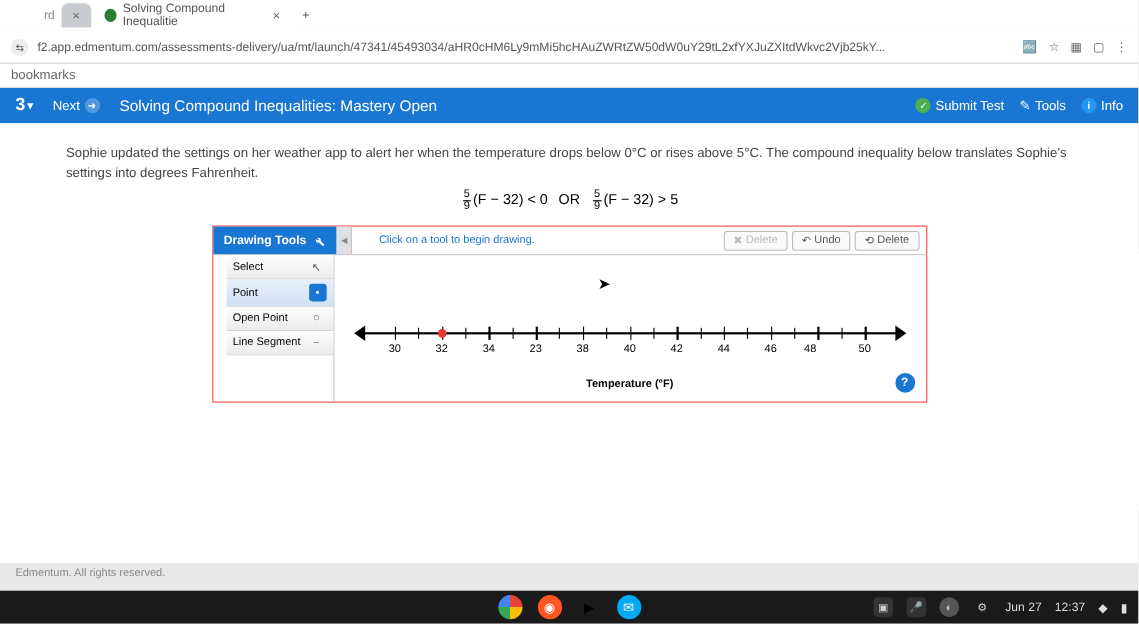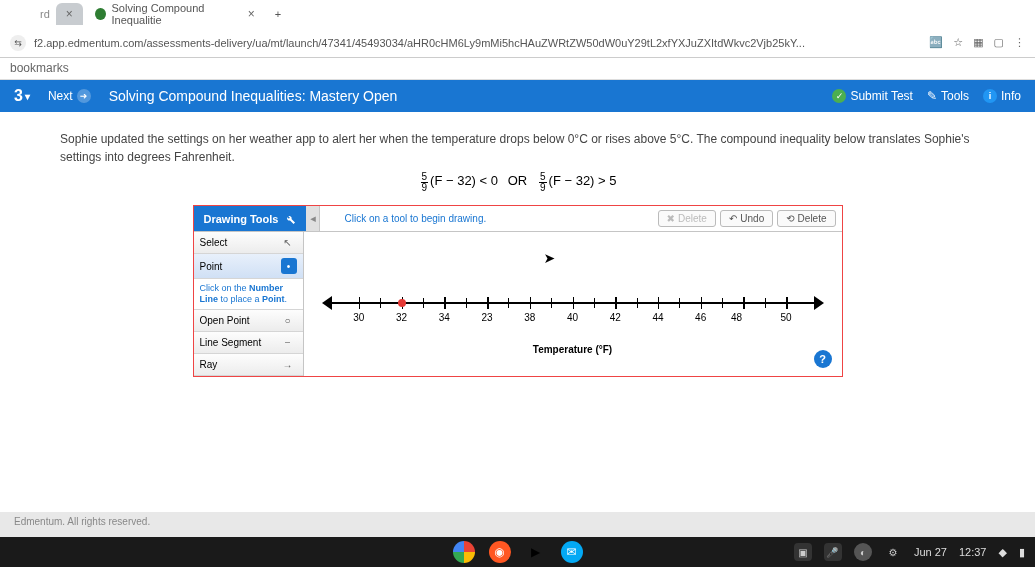--- a/index.html
+++ b/index.html
@@ -45,21 +45,21 @@
 .dt-tab { background:#1976d2; color:#fff; padding:0 10px; height:100%; display:flex; align-items:center; gap:6px; font-weight:bold;}
 .wrench { width:12px; height:12px; fill:#fff;}
 .collapse { width:14px; background:#e0e0e0; height:100%; display:flex; align-items:center; justify-content:center; color:#888; border-right:1px solid #c5c5c5; cursor:pointer;}
 .hint { flex:1; padding-left:24px; color:#1976d2; font-size:10px;}
 .top-btns { display:flex; gap:4px; padding-right:6px;}
 .top-btn { border:1px solid #bbb; border-radius:3px; padding:2px 8px; font-size:10px; background:#fafafa; color:#555; display:flex; align-items:center; gap:3px; cursor:pointer;}
 .top-btn.disabled{ color:#bbb; }
 
 .w-body { display:flex; }
 .tools { width:110px; border-right:1px solid #c5c5c5; font-size:10px;}
-.tool-row { border-bottom:1px solid #d5d5d5; padding:4px 6px; display:flex; align-items:center; justify-content:space-between; background:linear-gradient(#fdfdfd,#ececec); cursor:pointer; min-height:22px;}
+.tool-row { border-bottom:1px solid #d5d5d5; padding:4px 6px; display:flex; align-items:center; justify-content:space-between; background:linear-gradient(#fdfdfd,#ececec); cursor:pointer; min-height:22px;margin-left:12px;}
 .tool-row .ico { width:18px; text-align:center; color:#555;}
 .tool-row.sel { background:linear-gradient(#e8f0fb,#d0e0f5);}
 .tool-row.sel .ico-box{ background:#1976d2; color:#fff; border-radius:3px; width:16px; height:16px; display:flex; align-items:center; justify-content:center;}
 .tool-hint { padding:4px 6px; font-size:9px; color:#1976d2; border-bottom:1px solid #d5d5d5; line-height:1.2;}
 .tool-hint b{ font-weight:bold;}
 
 .canvas { flex:1; position:relative; padding:20px 14px 10px 14px; }
 .nline { position:relative; height:70px; margin-top:30px;}
 .axis { position:absolute; top:20px; left:10px; right:10px; height:2px; background:#000;}
 .arrow-l,.arrow-r{ position:absolute; top:14px; width:0; height:0; border-top:7px solid transparent; border-bottom:7px solid transparent;}
@@ -176,34 +176,27 @@
     <div class="w-body">
       <div class="tools">
         <div class="tool-row">
           <span>Select</span>
             <span class="ico">↖</span>
         </div>
         <div class="tool-row sel">
           <span>Point</span>
             <span class="ico-box">•</span>
         </div>
-        <div class="tool-hint">
-          <span>Click on the</span> <b>Number Line</b> <span>to place a</span> <b>Point</b>.
-        </div>
         <div class="tool-row">
           <span>Open Point</span>
             <span class="ico">○</span>
         </div>
         <div class="tool-row">
           <span>Line Segment</span>
             <span class="ico">⎯</span>
-        </div>
-        <div class="tool-row">
-          <span>Ray</span>
-            <span class="ico">→</span>
         </div>
       </div>
       <div class="canvas">
         <span class="cursor-arrow" style="left:240px; top:18px;">➤</span>
         <div class="nline" id="nline">
           <div class="arrow-l"></div>
           <div class="axis"></div>
           <div class="arrow-r"></div>
         <div class="tick major" style="left: 41.3636px;"></div>
             <div class="tlabel" style="left: 41.3636px;">30</div>

